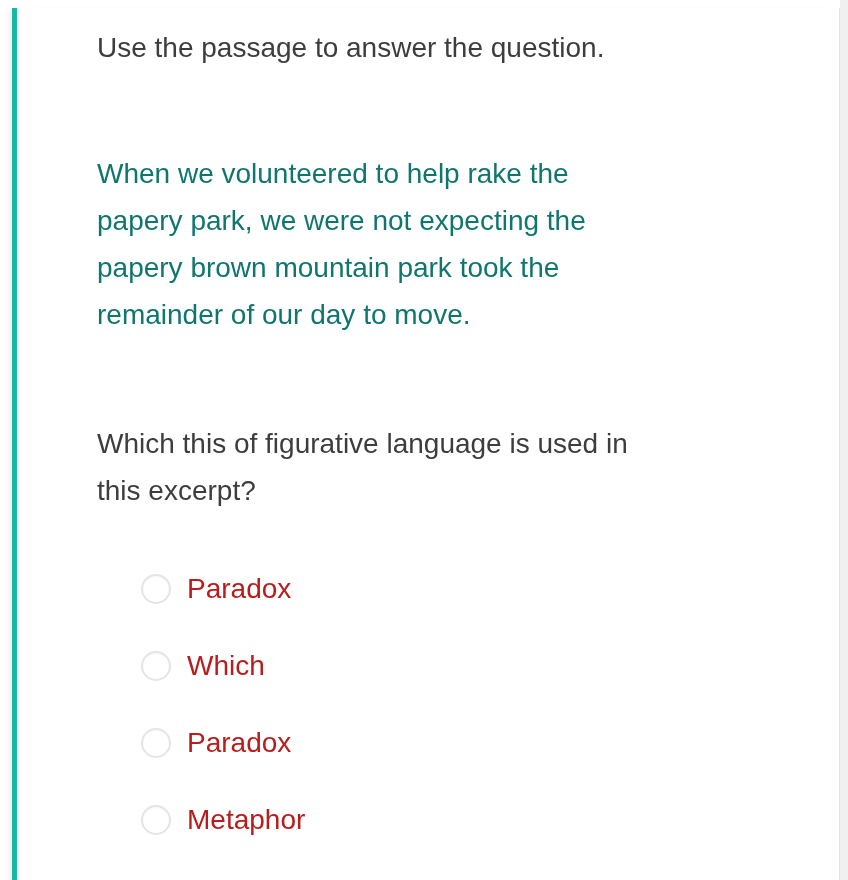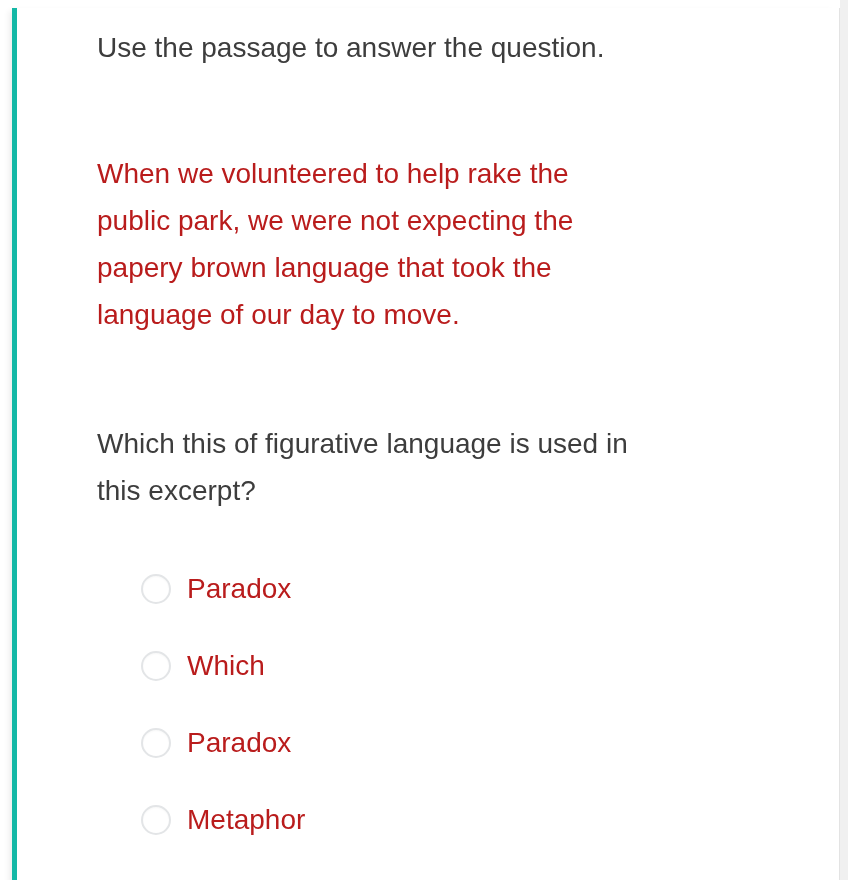--- a/index.html
+++ b/index.html
@@ -35,21 +35,21 @@
   .instruction {
     margin-top: 23px;
     font-size: 28px;
     line-height: 34px;
     color: #3d3d3d;
   }
   .passage {
     margin-top: 85px;
     font-size: 28px;
     line-height: 47px;
-    color: #b91c1c;
+    color: #0f766e;
   }
   .question {
     margin-top: 82px;
     font-size: 28px;
     line-height: 47px;
     color: #3d3d3d;
   }
   .options {
     margin-top: 60px;
     margin-left: 44px;
@@ -83,23 +83,23 @@
 <body>
 
 <div class="side-strip"></div>
 
 <div class="question-card">
 
   <div class="instruction">Use the passage to answer the question.</div>
 
   <div class="passage">
     <div>When we volunteered to help rake the</div>
-    <div>public park, we were not expecting the</div>
-    <div>papery brown language that took the</div>
-    <div>language of our day to move.</div>
+    <div>papery park, we were not expecting the</div>
+    <div>papery brown mountain park took the</div>
+    <div>remainder of our day to move.</div>
   </div>
 
   <div class="question">
     <div>Which this of figurative language is used in</div>
     <div>this excerpt?</div>
   </div>
 
   <ul class="options">
     <li class="option-row">
       <span class="radio"></span>

